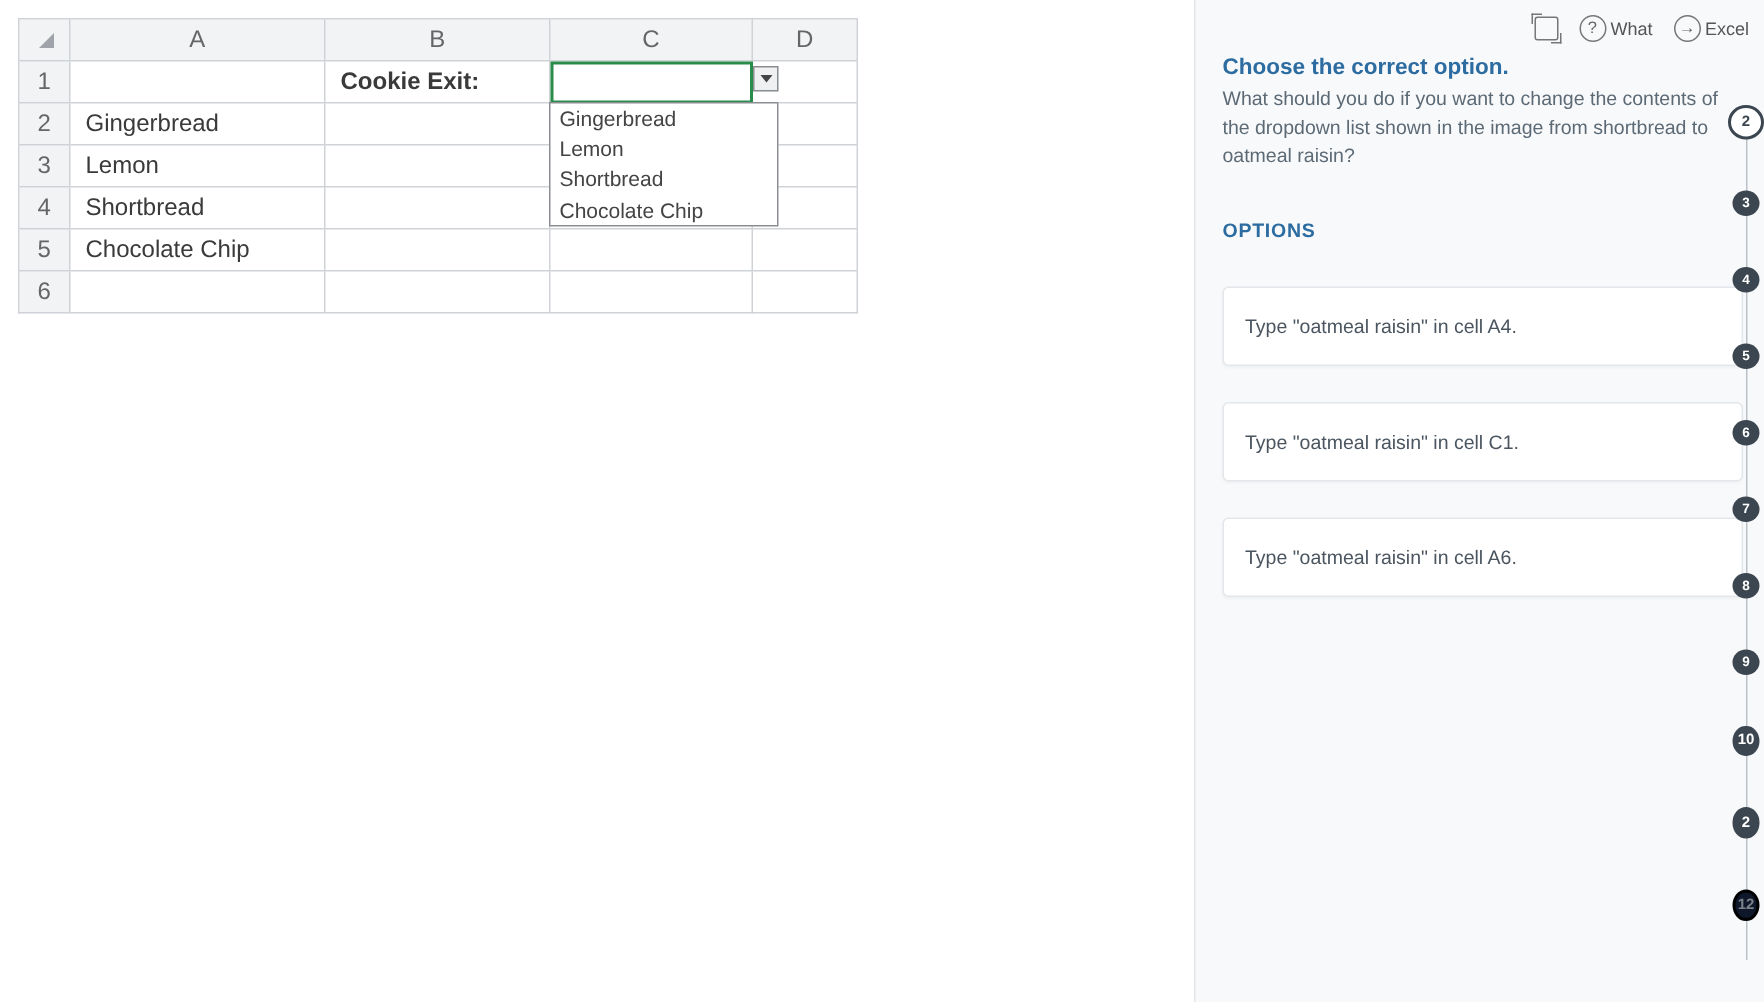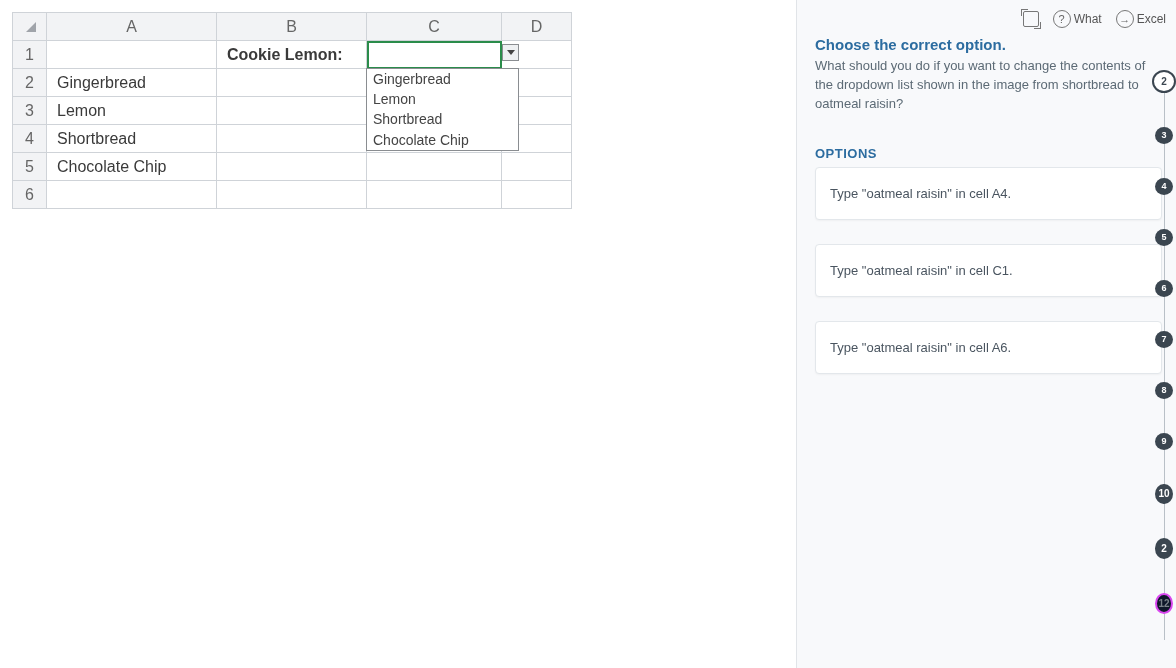--- a/index.html
+++ b/index.html
@@ -137,21 +137,21 @@
       color: #5c6a75;
       font-size: 13px;
       line-height: 1.45;
       margin-bottom: 32px;
     }
     .options-label {
       color: #2c6ca0;
       font-weight: 700;
       font-size: 13px;
       letter-spacing: .5px;
-      margin-bottom: 6px;
+      margin-bottom: 30px;
     }
     .option {
       background: #fff;
       border: 1px solid #e3e7eb;
       border-radius: 4px;
       padding: 18px 14px;
       margin-bottom: 24px;
       font-size: 13px;
       color: #4a5560;
       cursor: pointer;
@@ -192,41 +192,41 @@
       background:#3b4650;color:#fff;
       display:flex;align-items:center;justify-content:center;
       font-size:9px;font-weight:600;
       margin-bottom: 34px;
       position:relative;z-index:1;
     }
     .dot.big{width:18px;height:22px;font-size:10px;}
     .dot.current{
       width:24px;height:24px;background:#fff;color:#3b4650;border:2px solid #3b4650;font-size:10px;
     }
-    .dot.light{background:#0f172a;border:2px solid #d946ef;color:#7a828a;}
+    .dot.light{background:#0f172a;border:2px solid #000000;color:#7a828a;}
   </style>
 </head>
 <body>
 
 <div class="left-panel">
   <table class="sheet">
     <thead>
       <tr>
         <th class="corner"></th>
         <th class="col-A">A</th>
         <th class="col-B">B</th>
         <th class="col-C">C</th>
         <th class="col-D">D</th>
       </tr>
     </thead>
     <tbody>
       <tr>
         <td class="rowhead">1</td>
         <td class="col-A"></td>
-        <td class="col-B cell-right">Cookie Lemon:</td>
+        <td class="col-B cell-right">Cookie Exit:</td>
         <td class="col-C cell-selected">
           <span></span>
           <span class="dropdown-btn"></span>
           <div class="dropdown-list">
             <div>Gingerbread</div>
             <div>Lemon</div>
             <div>Shortbread</div>
             <div>Chocolate Chip</div>
           </div>
         </td>

